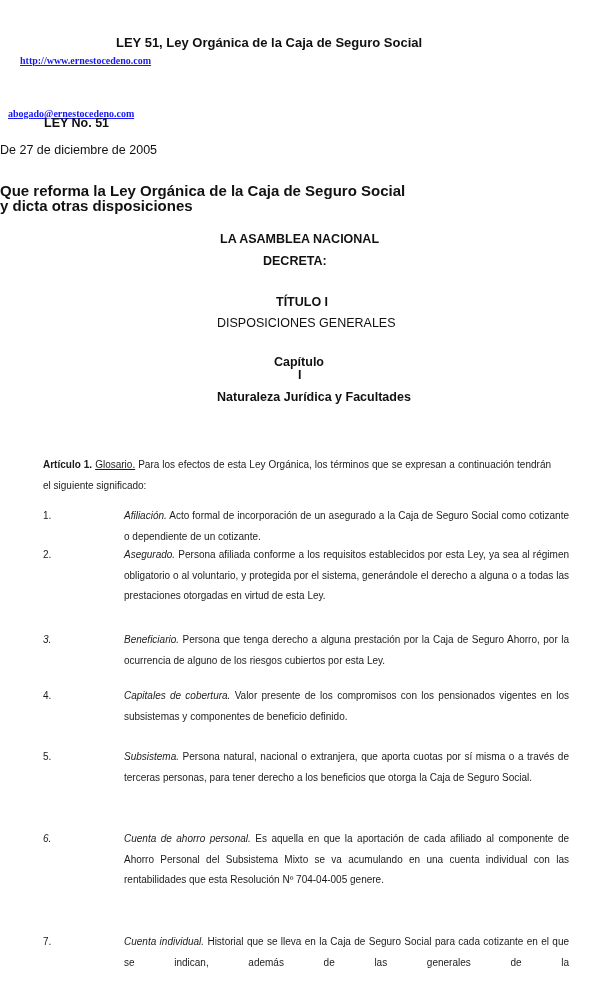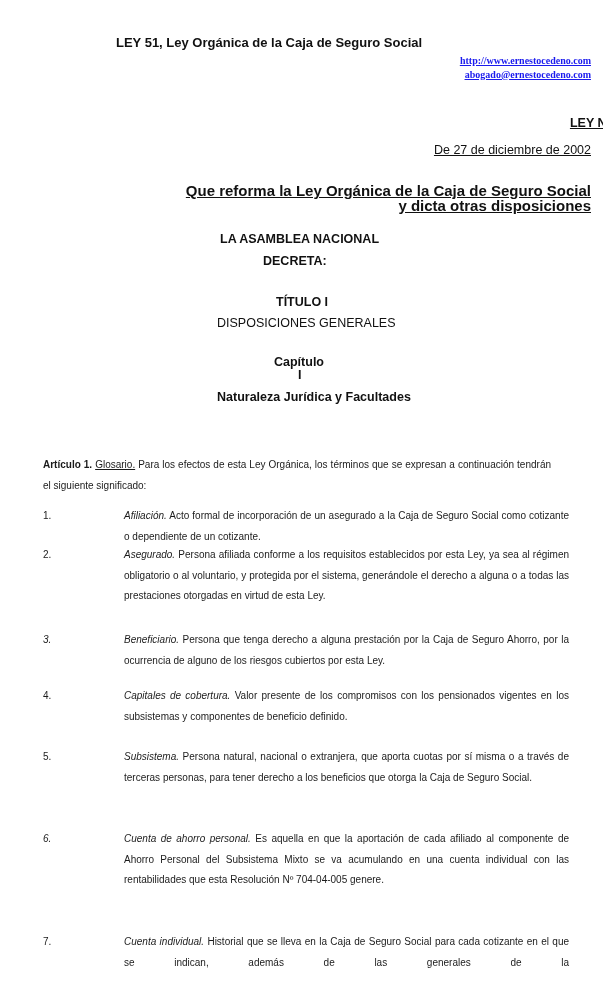--- a/index.html
+++ b/index.html
@@ -1,43 +1,43 @@
 <!DOCTYPE html>
 <html><head>
 <meta charset="utf-8">
 <style>
   html, body { margin: 0; padding: 0; background: #ffffff; }
   body { width: 603px; height: 994px; overflow: hidden; position: relative; color: #111; font-family: "Liberation Sans", sans-serif; }
   .abs { position: absolute; }
-  .center { left: 0; width: 591px; text-align: right; text-decoration: underline; }
+  .center { left: 0; width: 591px; text-align: left; }
   .hdr-title { position: absolute; left: 116px; top: 35px; font-size: 13px; font-weight: bold; white-space: nowrap; color: #111; }
   .link { font-family: "Liberation Serif", serif; font-size: 10px; font-weight: bold; color: #1a1aee; text-decoration: underline; }
   .bold { font-weight: bold; }
   .f13 { font-size: 12.5px; }
   .f15b { font-size: 15px; font-weight: bold; line-height: 17px; }
   .body-text { font-size: 10px; line-height: 20.6px; color: #1b1b1b; }
   .art { position: absolute; left: 43px; top: 455px; width: 508px; text-align: justify; }
   .item { position: absolute; left: 43px; width: 508px; }
   .item .num { position: absolute; left: 0; top: 0; }
   .item .txt { position: absolute; left: 81px; width: 445px; text-align: justify; }
   .item .txt.last-line-left { text-align-last: left; }
   .italic { font-style: italic; }
   .uline { text-decoration: underline; }
 </style>
 </head>
 <body>
 
 <div class="hdr-title">LEY 51, Ley Orgánica de la Caja de Seguro Social</div>
 <div class="abs center" style="top:53px; line-height:12px;">
   <div style="padding-left:20px;"><a class="link">http://www.ernestocedeno.com</a></div>
-  <div style="padding-left:20px;"><a class="link">abogado@ernestocedeno.com</a></div>
+  <div style="padding-left:8px;margin-top:39px;"><a class="link">abogado@ernestocedeno.com</a></div>
 </div>
 
 <div class="abs center f13 bold" style="top:116px;margin-left:44px;">LEY No. 51</div>
-<div class="abs center f13" style="top:143px;">De 27 de diciembre de 2002</div>
+<div class="abs center f13" style="top:143px;">De 27 de diciembre de 2005</div>
 
 <div class="abs center f15b" style="top:182px;">Que reforma la Ley Orgánica de la Caja de Seguro Social</div>
 <div class="abs center f15b" style="top:197px;">y dicta otras disposiciones</div>
 
 <div class="abs f13 bold" style="top:232px; left:220px;">LA ASAMBLEA NACIONAL</div>
 <div class="abs f13 bold" style="top:254px; left:263px;">DECRETA:</div>
 
 <div class="abs f13 bold" style="top:295px; left:276px;">TÍTULO I</div>
 <div class="abs f13" style="top:316px; left:217px;">DISPOSICIONES GENERALES</div>
 

